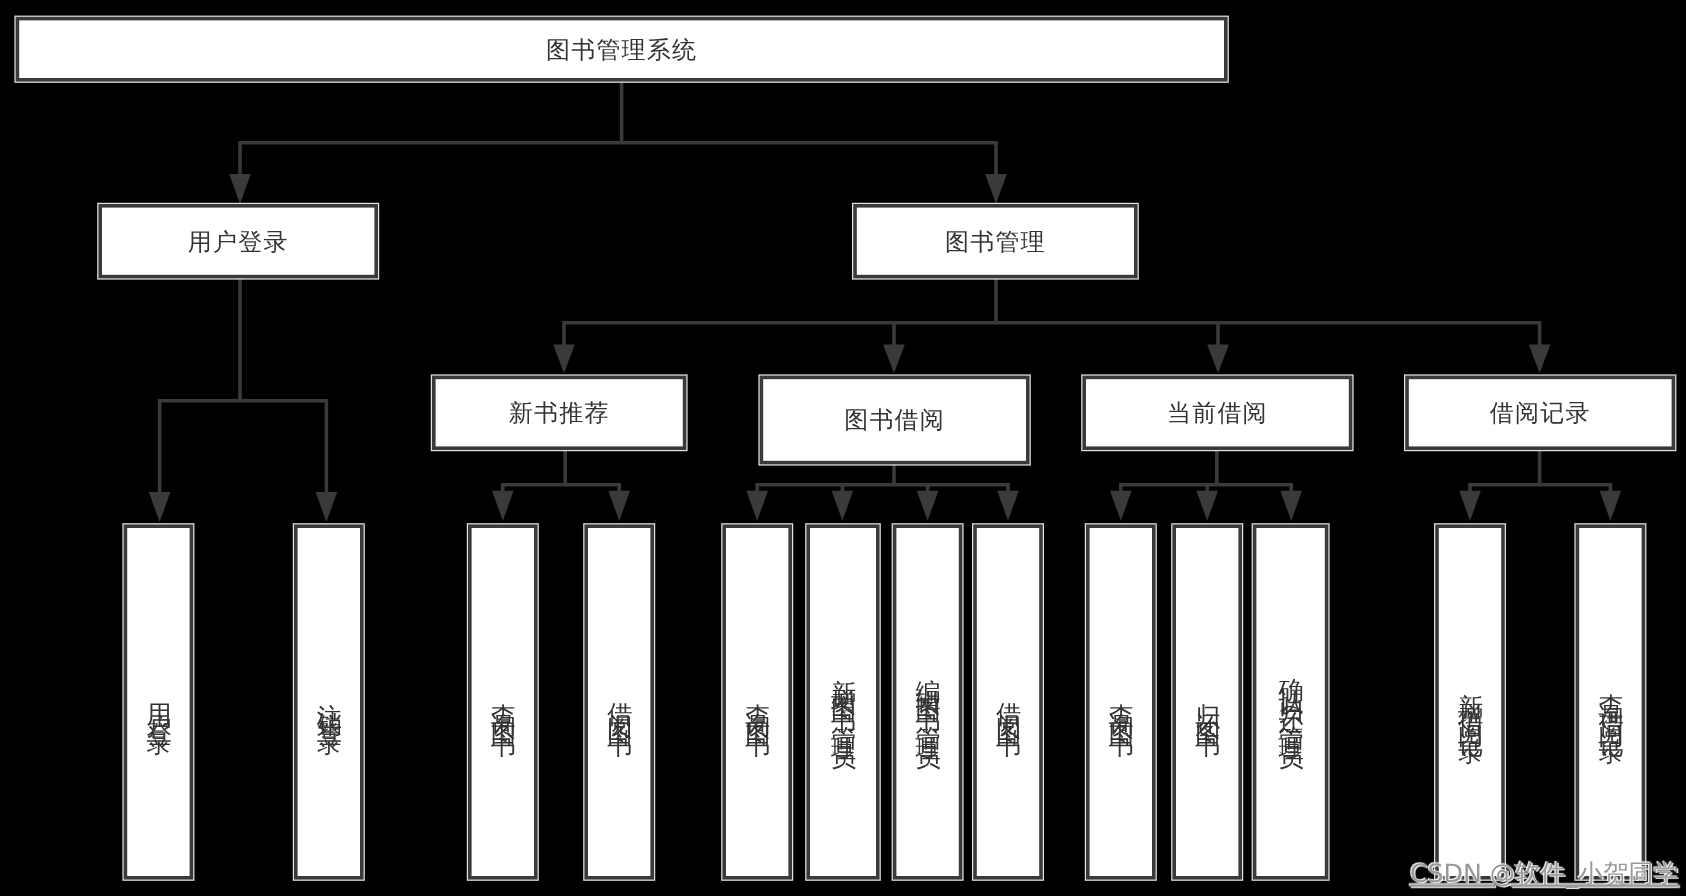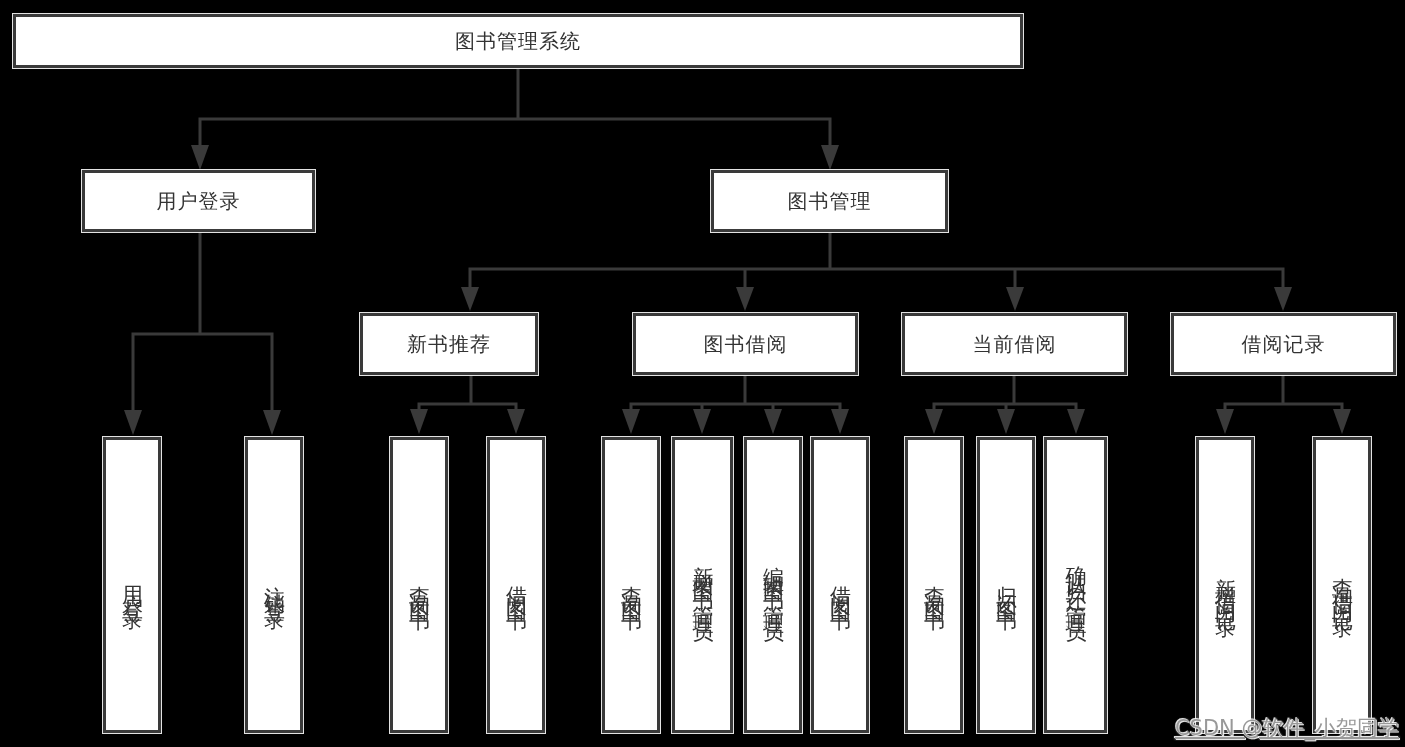--- a/index.html
+++ b/index.html
@@ -106,24 +106,24 @@
     <span>图书管理系统</span>
   </div>
 
   <div class="node h" style="left:82px;top:170px;width:233px;height:62px;">
     <span>用户登录</span>
   </div>
   <div class="node h" style="left:711px;top:170px;width:237px;height:62px;align-items:center;">
     <span>图书管理</span>
   </div>
 
-  <div class="node h" style="left:360px;top:313px;width:178px;height:62px;align-items:center;">
+  <div class="node h" style="left:360px;top:313px;width:212px;height:62px;align-items:center;">
     <span>新书推荐</span>
   </div>
-  <div class="node h" style="left:633px;top:313px;width:225px;height:62px;">
+  <div class="node h" style="left:633px;top:313px;width:225px;height:74px;">
     <span>图书借阅</span>
   </div>
   <div class="node h" style="left:902px;top:313px;width:225px;height:62px;align-items:center;">
     <span>当前借阅</span>
   </div>
   <div class="node h" style="left:1171px;top:313px;width:225px;height:62px;">
     <span>借阅记录</span>
   </div>
 
   <div class="node v" style="left:103px;top:437px;width:58px;height:296px;">

